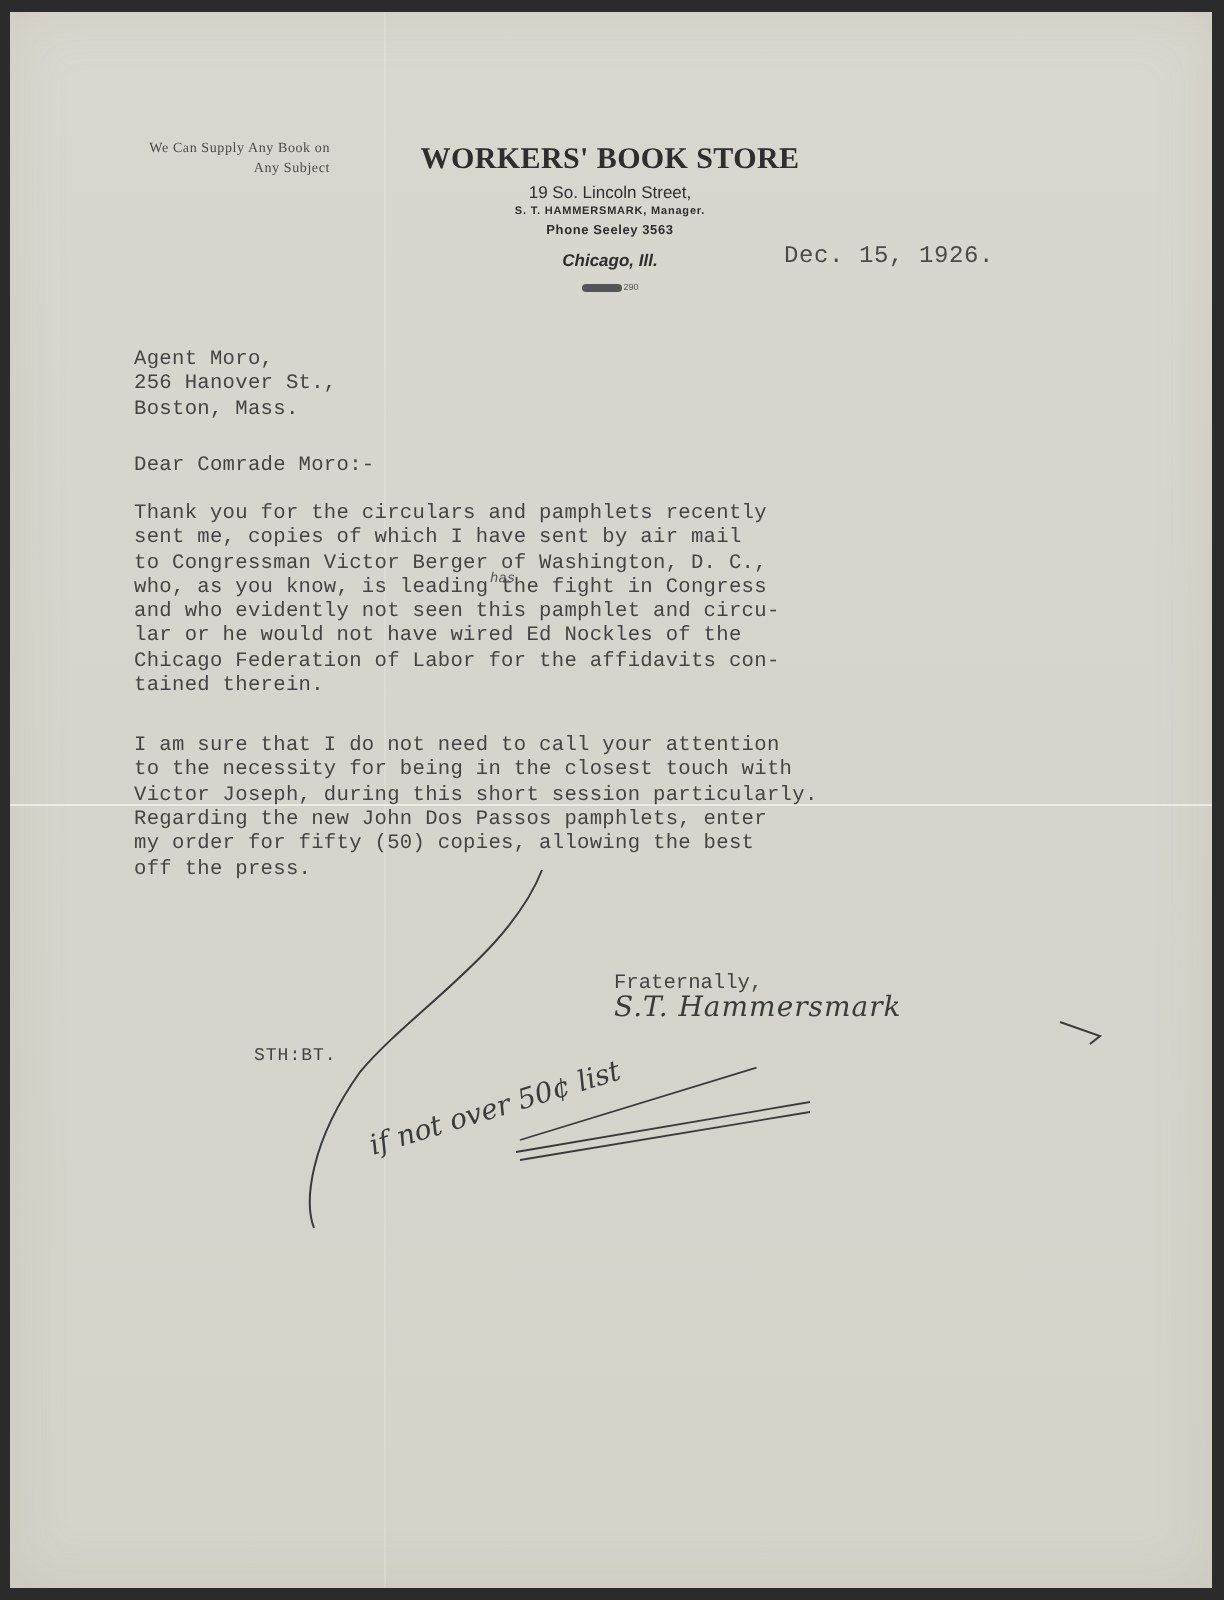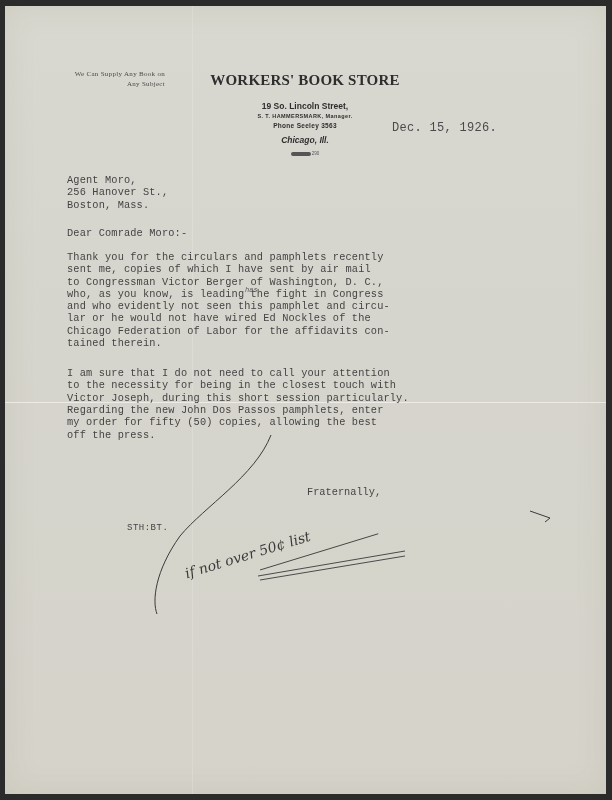--- a/index.html
+++ b/index.html
@@ -31,21 +31,21 @@
   .lh-right {
     position: absolute; left: 470px; top: 33px; width: 110px;
     font-family: "Liberation Serif", serif; font-size: 7px; color: #4a4a4a;
     text-align: center; line-height: 9.5px; letter-spacing: 0.3px;
   }
   .lh-center {
     position: absolute; left: 195px; top: 65px; width: 210px;
     text-align: center; font-family: "Liberation Sans", sans-serif; color: #2e2e2e;
   }
   .store-name { font-family: "Liberation Serif", serif; font-weight: bold; font-size: 15px; letter-spacing: 0.2px; line-height: 18px; }
-  .street { font-size: 8.5px; font-weight: bold; line-height: 12px; margin-top: 11px; }
+  .street { font-size: 8.5px; font-weight: normal; line-height: 12px; margin-top: 1px; }
   .manager { font-size: 5.5px; font-weight: bold; line-height: 9px; letter-spacing: 0.4px; }
   .phone { font-size: 6.5px; font-weight: bold; line-height: 9px; letter-spacing: 0.3px; }
   .city { font-size: 8.5px; font-weight: bold; line-height: 12px; margin-top: 4px; font-style: italic; }
   .union { font-size: 4.5px; line-height: 8px; margin-top: 4px; color: #555; }
   .union-bug { display: inline-block; width: 20px; height: 4px; background: #555; border-radius: 3px; vertical-align: middle; margin-right: 1px; }
 
   .date {
     position: absolute; left: 387px; top: 115px; font-size: 12px; color: #4a4a4a; letter-spacing: 0.3px;
   }
   .typed {
@@ -97,20 +97,21 @@
 
   <div class="typed p1"><div>Thank you for the circulars and pamphlets recently</div><div>sent me, copies of which I have sent by air mail</div><div>to Congressman Victor Berger of Washington, D. C.,</div><div>who, as you know, is leading the fight in Congress</div><div>and who evidently not seen this pamphlet and circu-</div><div>lar or he would not have wired Ed Nockles of the</div><div>Chicago Federation of Labor for the affidavits con-</div><div>tained therein.</div></div>
 
   <div class="has-insert">has</div>
 
   <div class="typed p2"><div>I am sure that I do not need to call your attention</div><div>to the necessity for being in the closest touch with</div><div>Victor Joseph, during this short session particularly.</div></div>
 
   <div class="typed p3"><div>Regarding the new John Dos Passos pamphlets, enter</div><div>my order for fifty (50) copies, allowing the best</div><div>off the press.</div></div>
 
   <div class="closing">Fraternally,</div>
+  <div class="handwriting sig">S.T. Hammersmark</div>
   <div class="initials">STH:BT.</div>
 
   <svg class="annot-svg" viewBox="0 0 601 788">
     <path d="M 266 429 C 250 470, 200 500, 175 530 C 150 565, 147 595, 152 608" fill="none" stroke="#3a3a3a" stroke-width="1"></path>
     <path d="M 150 594 L 270 564" stroke="#3a3a3a" stroke-width="0.9" fill="none" transform="translate(105,-30) rotate(-3 150 594)"></path>
     <path d="M 253 570 L 400 545" stroke="#3a3a3a" stroke-width="0.9" fill="none"></path>
     <path d="M 255 574 L 400 550" stroke="#3a3a3a" stroke-width="0.9" fill="none"></path>
     <path d="M 525 505 L 545 512 L 540 516" stroke="#3a3a3a" stroke-width="1" fill="none"></path>
   </svg>
 

